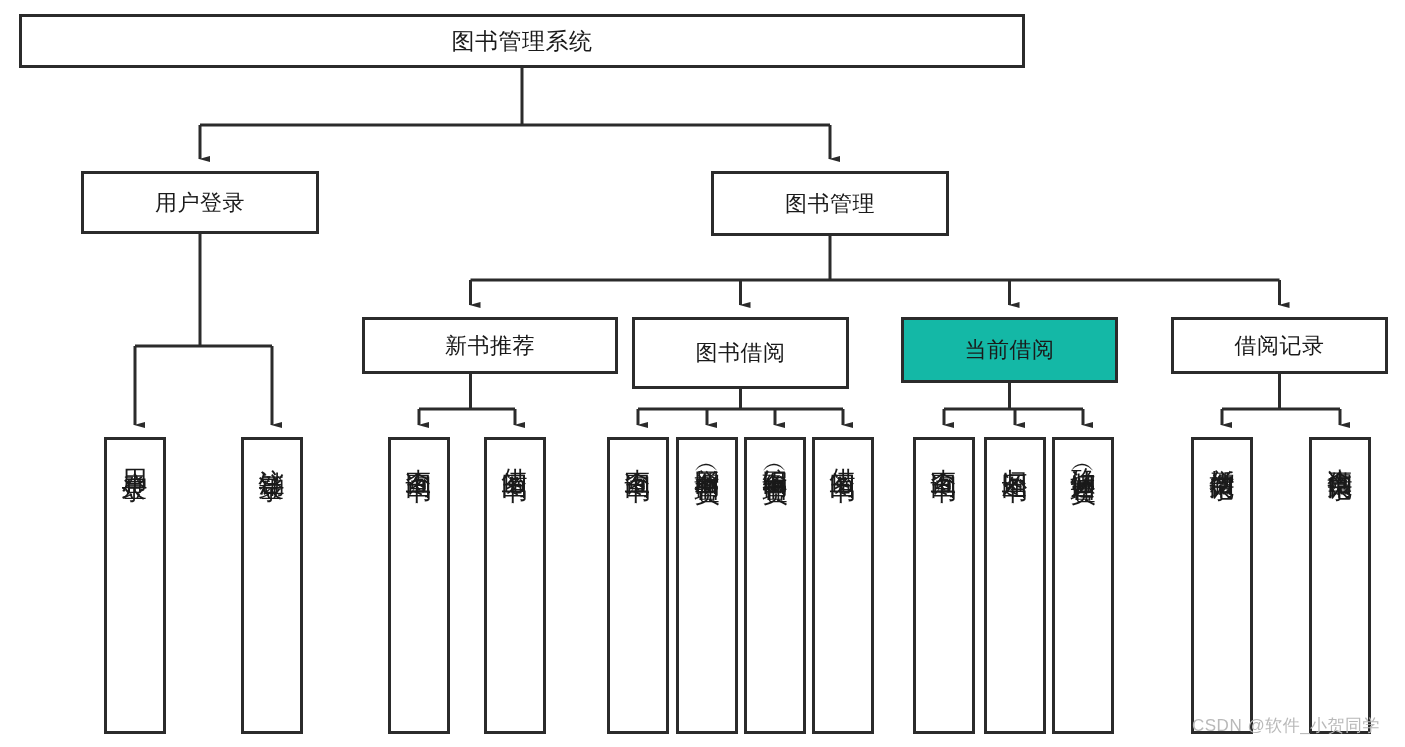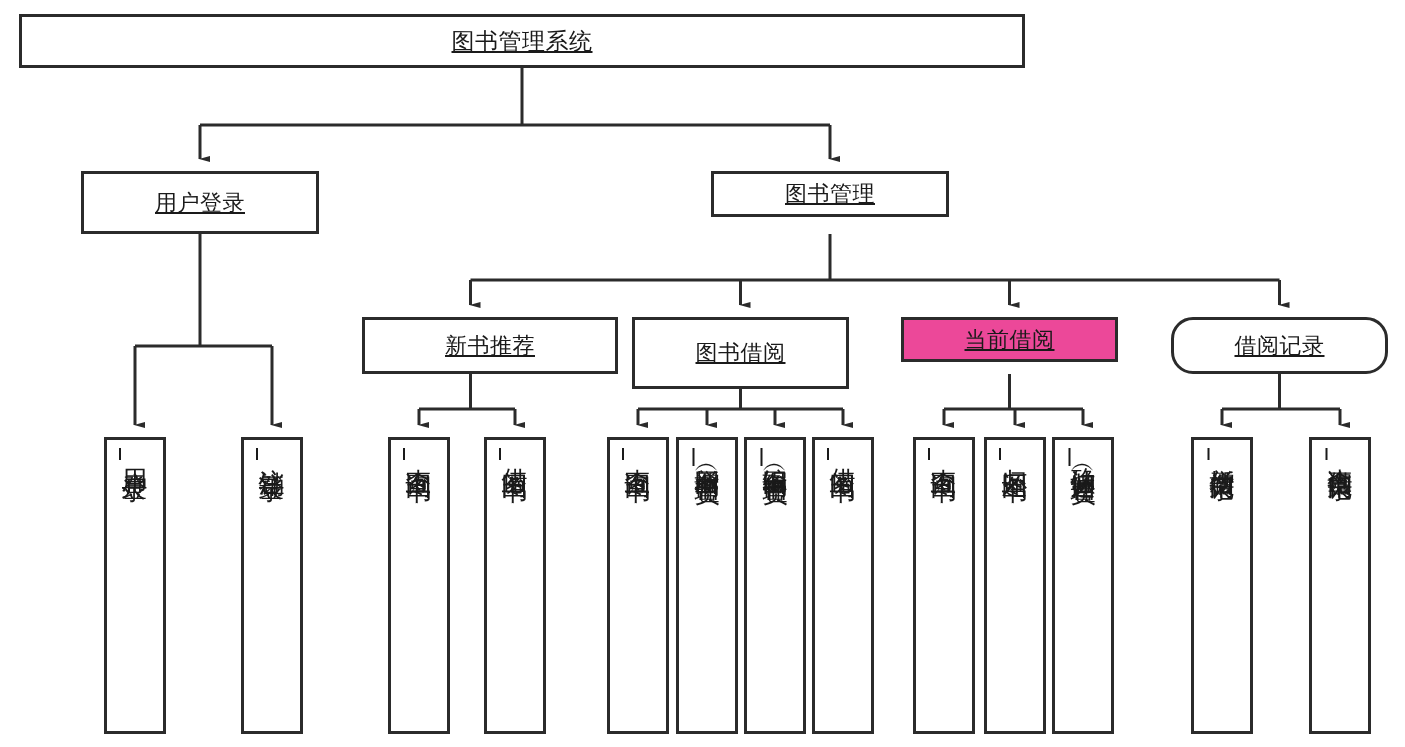--- a/index.html
+++ b/index.html
@@ -28,21 +28,20 @@
   }
   .node {
     position: absolute;
     box-sizing: border-box;
     border: 3px solid #2b2b2b;
     background: #ffffff;
     display: flex;
     align-items: center;
     justify-content: center;
     color: #1a1a1a;
-    text-decoration: underline;
   }
   .node .label {
     display: block;
     text-align: center;
     line-height: 1.05;
     letter-spacing: 0.5px;
   }
   
   .node.h .label {
     font-size: 22px;
@@ -126,33 +125,33 @@
       </g>
   </svg>
 
   <div id="nodes-layer">
       <div class="node h root tall" style="left: 19px; top: 14px; width: 1006px; height: 54px; border-color: rgb(43, 43, 43); background: rgb(255, 255, 255);">
         <span class="label">图书管理系统</span>
       </div>
       <div class="node h" style="left: 81px; top: 171px; width: 238px; height: 63px; border-color: rgb(43, 43, 43); background: rgb(255, 255, 255);">
         <span class="label">用户登录</span>
       </div>
-      <div class="node h" style="left: 711px; top: 171px; width: 238px; height: 46px; border-color: rgb(43, 43, 43); background: rgb(255, 255, 255);">
+      <div class="node h" style="left: 711px; top: 171px; width: 238px; height: 65px; border-color: rgb(43, 43, 43); background: rgb(255, 255, 255);">
         <span class="label">图书管理</span>
       </div>
       <div class="node h" style="left: 362px; top: 317px; width: 256px; height: 57px; border-color: rgb(43, 43, 43); background: rgb(255, 255, 255);">
         <span class="label">新书推荐</span>
       </div>
       <div class="node h" style="left: 632px; top: 317px; width: 217px; height: 72px; border-color: rgb(43, 43, 43); background: rgb(255, 255, 255);">
         <span class="label">图书借阅</span>
       </div>
-      <div class="node h" style="left: 901px; top: 317px; width: 217px; height: 45px; border-color: rgb(43, 43, 43); background: #ec4899; align-items: center;">
+      <div class="node h" style="left: 901px; top: 317px; width: 217px; height: 66px; border-color: rgb(43, 43, 43); background: #14b8a6; align-items: center;">
         <span class="label">当前借阅</span>
       </div>
-      <div class="node h" style="left: 1171px; top: 317px; width: 217px; height: 57px; border-color: rgb(43, 43, 43); background: rgb(255, 255, 255); border-radius: 22px;">
+      <div class="node h" style="left: 1171px; top: 317px; width: 217px; height: 57px; border-color: rgb(43, 43, 43); background: rgb(255, 255, 255);">
         <span class="label">借阅记录</span>
       </div>
       <div class="node v" style="left: 104px; top: 437px; width: 62px; height: 297px; border-color: rgb(43, 43, 43); background: rgb(255, 255, 255);">
         <span class="label">用户登录</span>
       </div>
       <div class="node v" style="left: 241px; top: 437px; width: 62px; height: 297px; border-color: rgb(43, 43, 43); background: rgb(255, 255, 255);">
         <span class="label">注销登录</span>
       </div>
       <div class="node v" style="left: 388px; top: 437px; width: 62px; height: 297px; border-color: rgb(43, 43, 43); background: rgb(255, 255, 255);">
         <span class="label">查询图书</span>
@@ -182,14 +181,15 @@
         <span class="label">确认归还（管理员）</span>
       </div>
       <div class="node v tall" style="left: 1191px; top: 437px; width: 62px; height: 297px; border-color: rgb(43, 43, 43); background: rgb(255, 255, 255);">
         <span class="label">新增借阅记录</span>
       </div>
       <div class="node v tall" style="left: 1309px; top: 437px; width: 62px; height: 297px; border-color: rgb(43, 43, 43); background: rgb(255, 255, 255);">
         <span class="label">查询借阅记录</span>
       </div>
     </div>
 
+  <div class="watermark" style="left: 1192px; top: 714px; color: rgb(185, 185, 185);">CSDN @软件_小贺同学</div>
 
 </div>
 
 </body></html>

